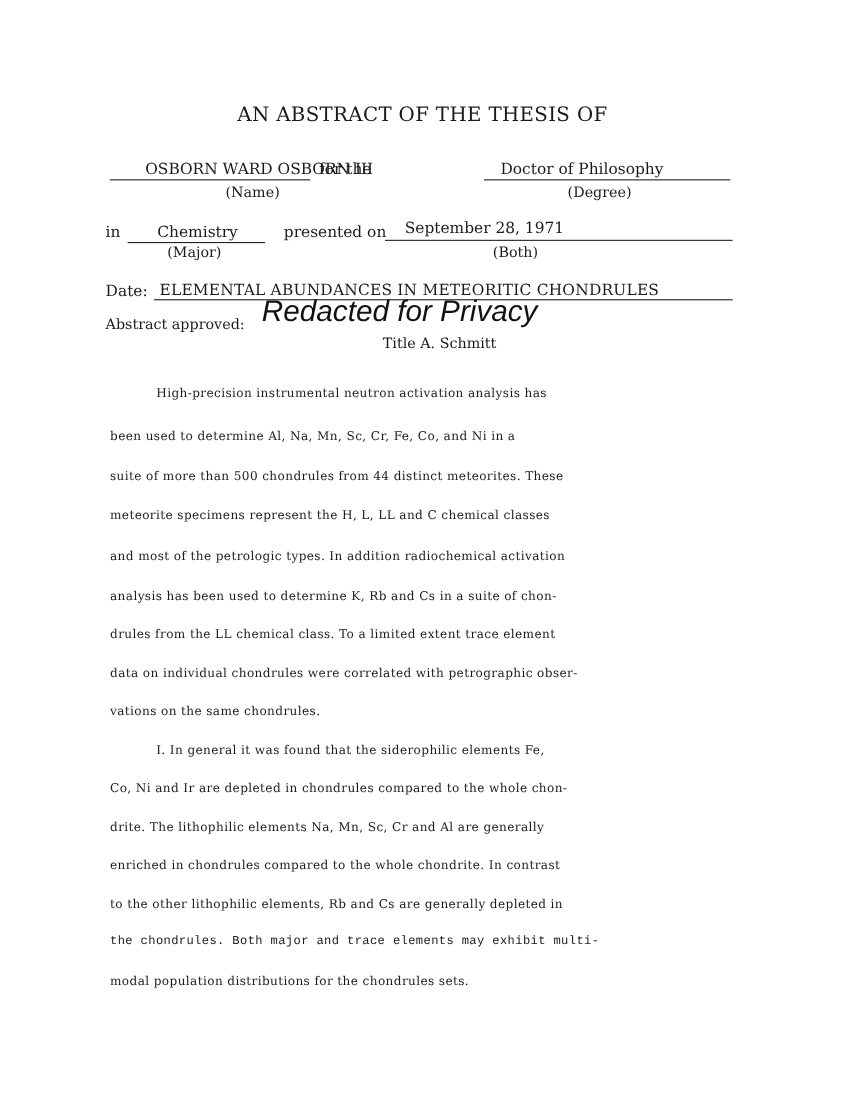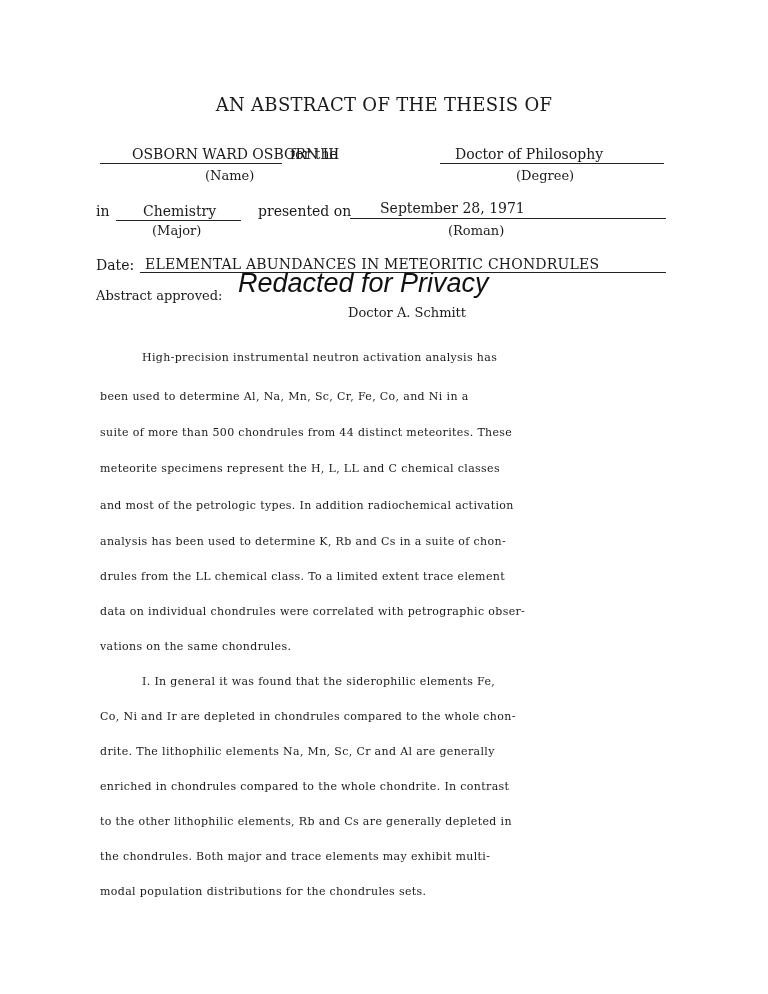--- a/index.html
+++ b/index.html
@@ -25,44 +25,44 @@
   <div class="abs field" style="top:146px; left:290px;">for the</div>
   <div class="abs field" style="top:146px; left:455px;">Doctor of Philosophy</div>
   <div class="uline" style="top:163px; left:440px; width:224px;"></div>
   <div class="abs label" style="top:168px; left:205px;">(Name)</div>
   <div class="abs label" style="top:168px; left:516px;">(Degree)</div>
 
   <div class="abs field" style="top:203px; left:96px;">in</div>
   <div class="abs field" style="top:203px; left:143px;">Chemistry</div>
   <div class="uline" style="top:220px; left:116px; width:125px;"></div>
   <div class="abs field" style="top:203px; left:258px;">presented on</div>
-  <div class="abs field" style="top:200px; left:380px;">September 28, 1971</div>
+  <div class="abs field" style="top:200px; left:368px;">September 28, 1971</div>
   <div class="uline" style="top:218px; left:350px; width:316px;"></div>
   <div class="abs label" style="top:223px; left:152px;">(Major)</div>
-  <div class="abs label" style="top:223px; left:448px;">(Roman)</div>
+  <div class="abs label" style="top:223px; left:448px;">(Both)</div>
 
   <div class="abs field" style="top:257px; left:96px;">Date:</div>
   <div class="abs field" style="top:256px; left:145px; letter-spacing:0.2px;">ELEMENTAL ABUNDANCES IN METEORITIC CHONDRULES</div>
   <div class="uline" style="top:272px; left:140px; width:526px;"></div>
 
   <div class="abs label" style="top:288px; left:96px;">Abstract approved:</div>
   <div class="abs redacted" style="top:268px; left:238px;">Redacted for Privacy</div>
-  <div class="abs label" style="top:305px; left:348px;">Doctor A. Schmitt</div>
+  <div class="abs label" style="top:305px; left:348px;">Title A. Schmitt</div>
 
   <div>
     <div class="line para" style="top:351px; left:142px;">High-precision instrumental neutron activation analysis has</div>
     <div class="line para" style="top:390px; left:100px;">been used to determine Al,  Na,  Mn,  Sc,  Cr,  Fe,  Co,  and Ni in a</div>
     <div class="line para" style="top:426px; left:100px;">suite of more than 500 chondrules from 44 distinct meteorites.   These</div>
     <div class="line para" style="top:462px; left:100px;">meteorite specimens represent the H,  L,  LL and C chemical classes</div>
     <div class="line para" style="top:499px; left:100px;">and most of the petrologic types.   In addition radiochemical activation</div>
     <div class="line para" style="top:535px; left:100px;">analysis has been used to determine K,  Rb and Cs in a suite of chon-</div>
     <div class="line para" style="top:570px; left:100px;">drules from the LL chemical class.   To a limited extent trace element</div>
     <div class="line para" style="top:605px; left:100px;">data on individual chondrules were correlated with petrographic obser-</div>
     <div class="line para" style="top:640px; left:100px;">vations on the same chondrules.</div>
     <div class="line para" style="top:675px; left:142px;">I.   In general it was found that the siderophilic elements Fe,</div>
     <div class="line para" style="top:710px; left:100px;">Co,  Ni and Ir are depleted in chondrules compared to the whole chon-</div>
     <div class="line para" style="top:745px; left:100px;">drite.   The lithophilic elements Na,  Mn,  Sc,  Cr and Al are generally</div>
     <div class="line para" style="top:780px; left:100px;">enriched in chondrules compared to the whole chondrite.   In contrast</div>
     <div class="line para" style="top:815px; left:100px;">to the other lithophilic elements,  Rb and Cs are generally depleted in</div>
-    <div class="line para" style="top:850px; left:100px;">the chondrules.   Both major and trace elements may exhibit multi-</div>
+    <div class="line para" style="top:850px; left:100px;font-family:Liberation Mono, monospace;">the chondrules.   Both major and trace elements may exhibit multi-</div>
     <div class="line para" style="top:885px; left:100px;">modal population distributions for the chondrules sets.</div>
   </div>
 </div>
 
 </body></html>

